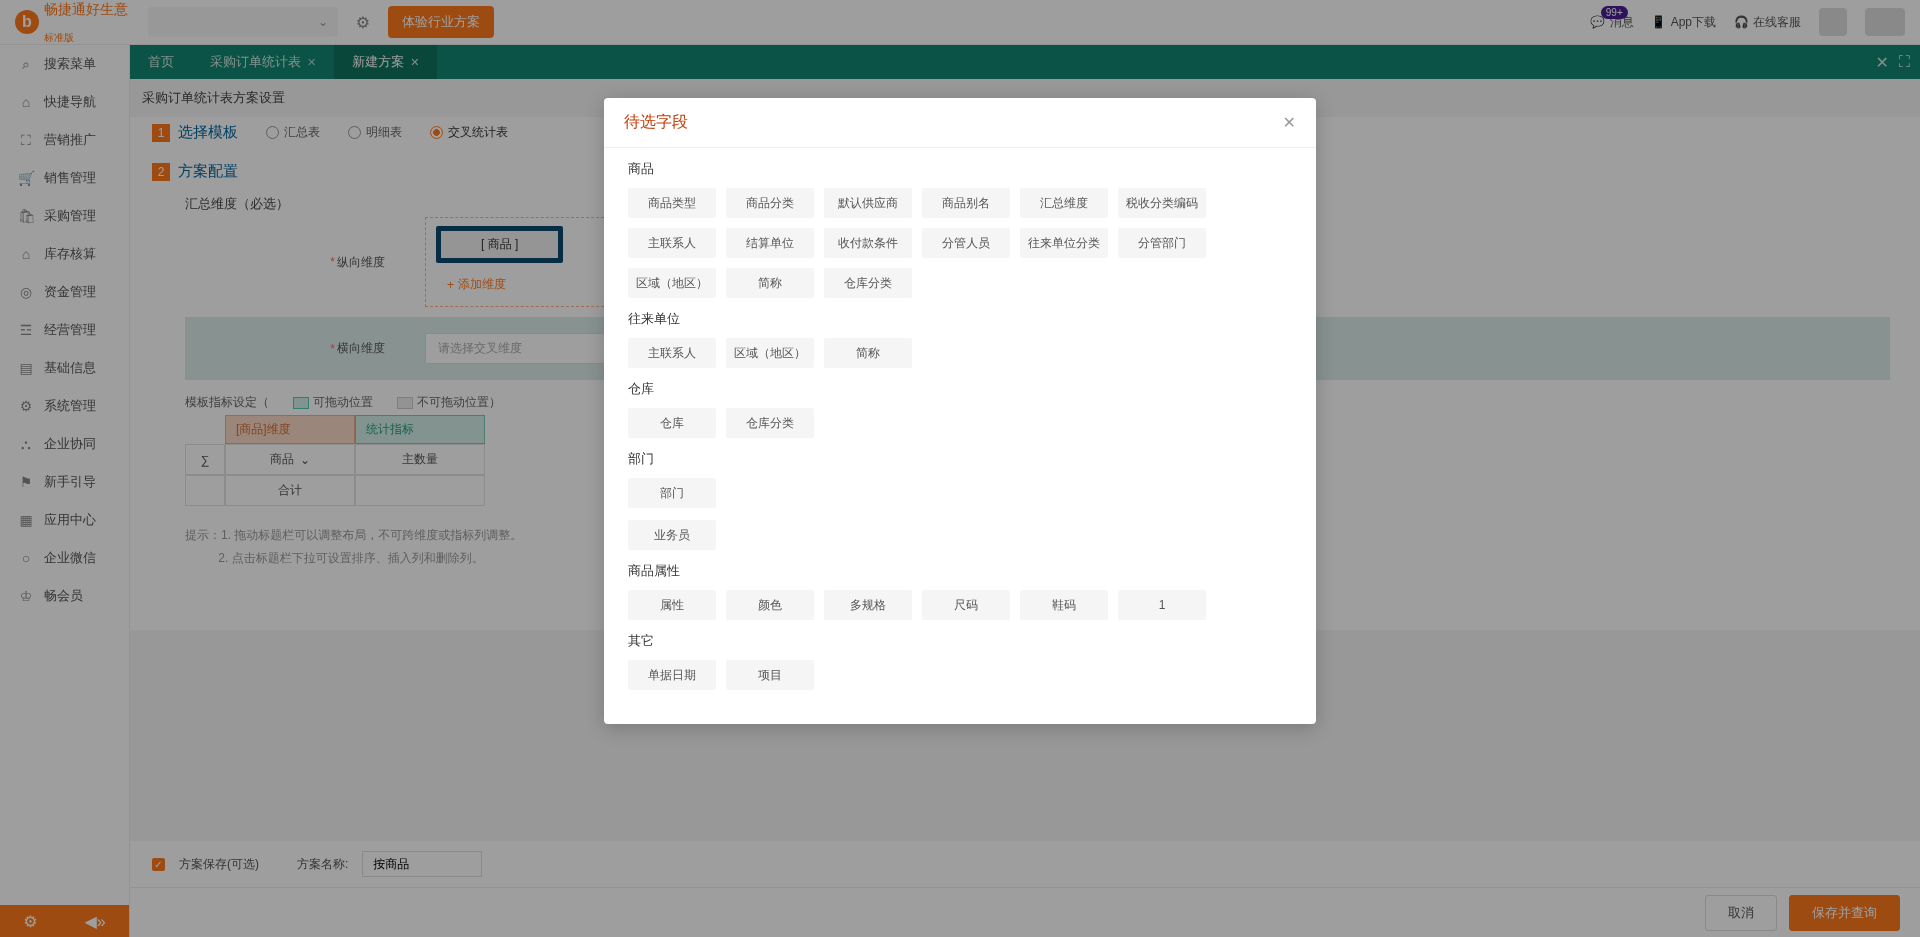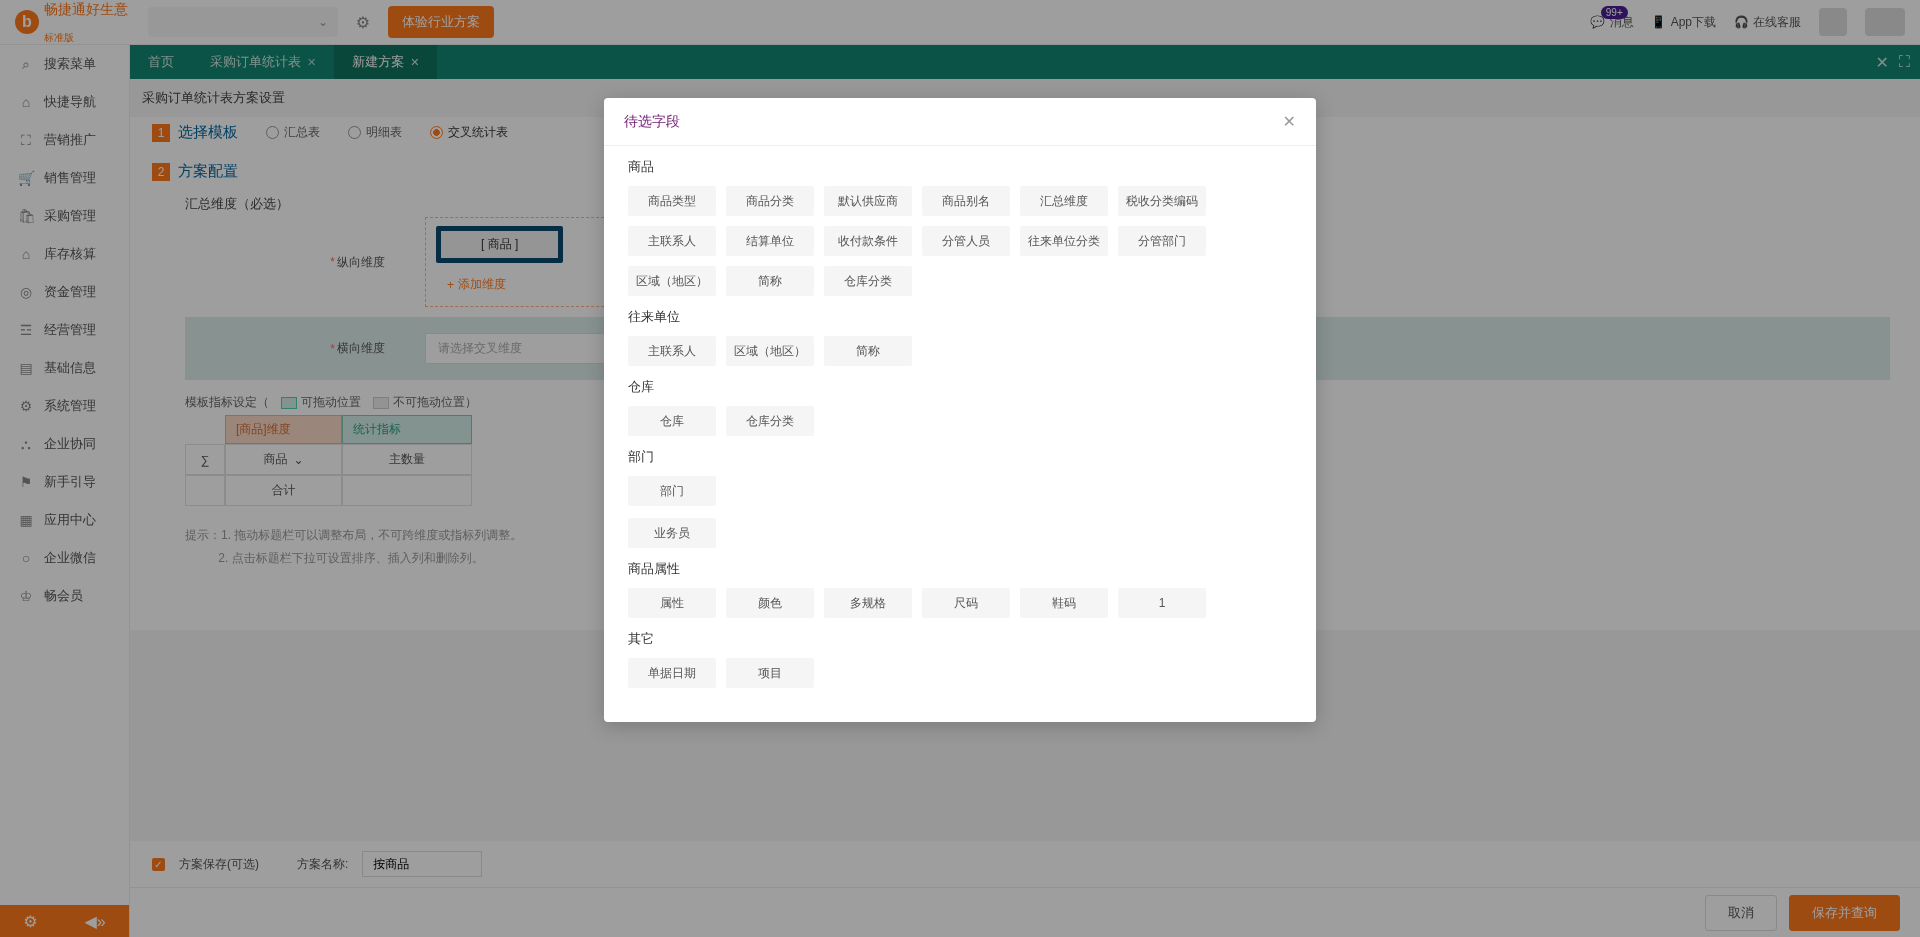--- a/index.html
+++ b/index.html
@@ -48,53 +48,53 @@
 .config-area { padding: 0 30px 0 55px; }
 .sumdim { padding: 8px 0 4px 0; color: #444; font-size: 13px; }
 .dimrow { display: flex; align-items: stretch; }
 .dimlabel { width: 240px; display: flex; align-items: center; justify-content: flex-end; padding-right: 40px; color: #555; font-size: 12px; }
 .dimlabel .req { color: #f56c6c; margin-right: 2px; }
 .dimbox { border: 1px dashed #ffb380; padding: 8px 10px; display: flex; flex-direction: column; gap: 8px; min-width: 300px; }
 .chip { background: #f0f0f0; border: 5px solid #0c4a6e; padding: 5px 40px; font-size: 12px; color: #333; text-align: center; border-radius: 2px; width: fit-content; }
 .add-dim { color: #ff7a1e; font-size: 12px; cursor: pointer; padding: 4px 10px; display: inline-flex; align-items: center; gap: 4px; border: 1px dashed transparent; }
 .crossrow-wrap { background: #dceeea; padding: 16px 0; margin-top: 10px; }
 .xinput { background: #fff; border: 1px solid #ddd; padding: 6px 12px; font-size: 12px; color: #aaa; width: 280px; }
-.indic-row { display: flex; align-items: flex-start; gap: 12px; font-size: 12px; color: #666; padding: 14px 0 4px 0; }
+.indic-row { display: flex; align-items: flex-start; gap: 24px; font-size: 12px; color: #666; padding: 14px 0 4px 0; }
 .indic-legend { display: inline-flex; align-items: center; gap: 4px; }
 .leg { width: 16px; height: 12px; display: inline-block; }
 .leg.draggable { background: #d3eee8; border: 1px solid #4ad2b3; }
 .leg.fixed { background: #eee; border: 1px solid #ccc; }
 
 .tgrid { display: inline-block; }
 .thead { display: flex; }
 .thead .tc { background: #fbd9c8; border: 1px solid #ebb08b; color: #d36b30; font-size: 12px; padding: 5px 0; text-align: left; padding-left: 10px; }
 .thead .tc.green { background: #d3eee8; border-color: #7cc9b7; color: #2a9d7f; }
 .trow { display: flex; }
 .trow .tc { border: 1px solid #e3e3e3; background: #fff; font-size: 12px; color: #555; padding: 6px 0; text-align: center; display: flex; align-items: center; justify-content: center; gap: 6px; }
 .sumcol { width: 40px; font-size: 16px; }
-.w1 { width: 117px; }
+.w1 { width: 130px; }
 .w2 { width: 130px; }
 
 .hints { color: #999; font-size: 12px; padding: 14px 0 0 0; line-height: 1.9; }
 
 .savebar { position: absolute; left: 0; right: 0; bottom: 50px; padding: 10px 22px; background: #fff; display: flex; align-items: center; gap: 14px; font-size: 12px; color: #555; }
 .savebar input[type=text] { border: 1px solid #ddd; padding: 5px 10px; width: 120px; font-size: 12px; }
 .ck { width: 13px; height: 13px; background: #ff7a1e; display: inline-flex; align-items: center; justify-content: center; color: #fff; font-size: 10px; border-radius: 2px; }
 
 .footer { position: absolute; left: 0; right: 0; bottom: 0; height: 50px; background: #fff; border-top: 1px solid #eee; display: flex; align-items: center; justify-content: flex-end; padding: 0 20px; gap: 12px; }
 .btn { padding: 8px 22px; border: 1px solid #ddd; background: #fff; font-size: 13px; color: #555; cursor: pointer; border-radius: 3px; }
 .btn.primary { background: #ff7a1e; color: #fff; border-color: #ff7a1e; }
 
 
 .overlay { position: absolute; inset: 0; background: rgba(0,0,0,0.38); z-index: 100; }
 
 
 .modal { position: absolute; z-index: 101; left: 50%; top: 98px; transform: translateX(-50%); width: 712px; background: #fff; border-radius: 4px; box-shadow: 0 4px 20px rgba(0,0,0,0.2); }
 .modal-header { display: flex; align-items: center; justify-content: space-between; padding: 14px 20px; border-bottom: 1px solid #eee; }
-.modal-title { font-size: 14px; color: #701a75; }
+.modal-title { font-size: 16px; color: #c2410c; }
 .modal-close { cursor: pointer; color: #999; font-size: 16px; }
 .modal-body { padding: 12px 24px 22px 24px; max-height: 580px; overflow-y: auto; }
 .fgroup { margin-bottom: 12px; }
 .fgroup-title { font-size: 13px; color: #333; font-weight: 500; margin-bottom: 10px; }
 .fields { display: flex; flex-wrap: wrap; gap: 10px; }
 .fbtn { width: 88px; height: 30px; background: #f5f5f5; border: none; color: #555; font-size: 12px; cursor: pointer; border-radius: 2px; display: inline-flex; align-items: center; justify-content: center; }
 </style>
 </head>
 <body>
 

